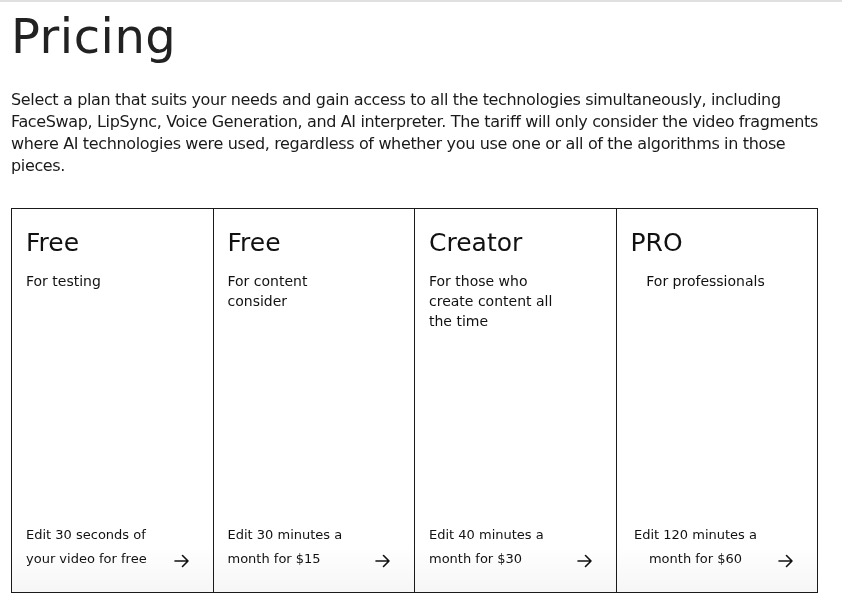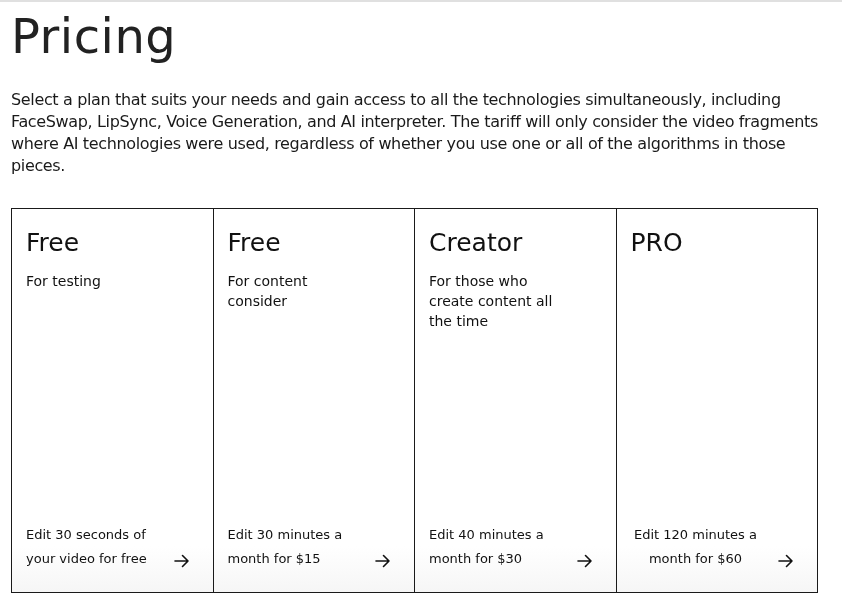--- a/index.html
+++ b/index.html
@@ -94,20 +94,21 @@
     <div class="plan-price" style="width:125px">Edit 40 minutes a month for $30</div>
     <div class="plan-arrow">
       <svg viewBox="0 0 18 18">
           <path d="M2 9 H15 M9.5 3.5 L15 9 L9.5 14.5" fill="none" stroke="#111" stroke-width="1.6" stroke-linecap="round" stroke-linejoin="round"></path>
         </svg>
     </div>
   </div>
 
   <div class="plan">
     <div class="plan-name">PRO</div>
+    <div class="plan-desc" style="width:150px">For professionals</div>
     <div class="plan-price" style="width:130px">Edit 120 minutes a month for $60</div>
     <div class="plan-arrow">
       <svg viewBox="0 0 18 18">
           <path d="M2 9 H15 M9.5 3.5 L15 9 L9.5 14.5" fill="none" stroke="#111" stroke-width="1.6" stroke-linecap="round" stroke-linejoin="round"></path>
         </svg>
     </div>
   </div>
 
 </div>
 

